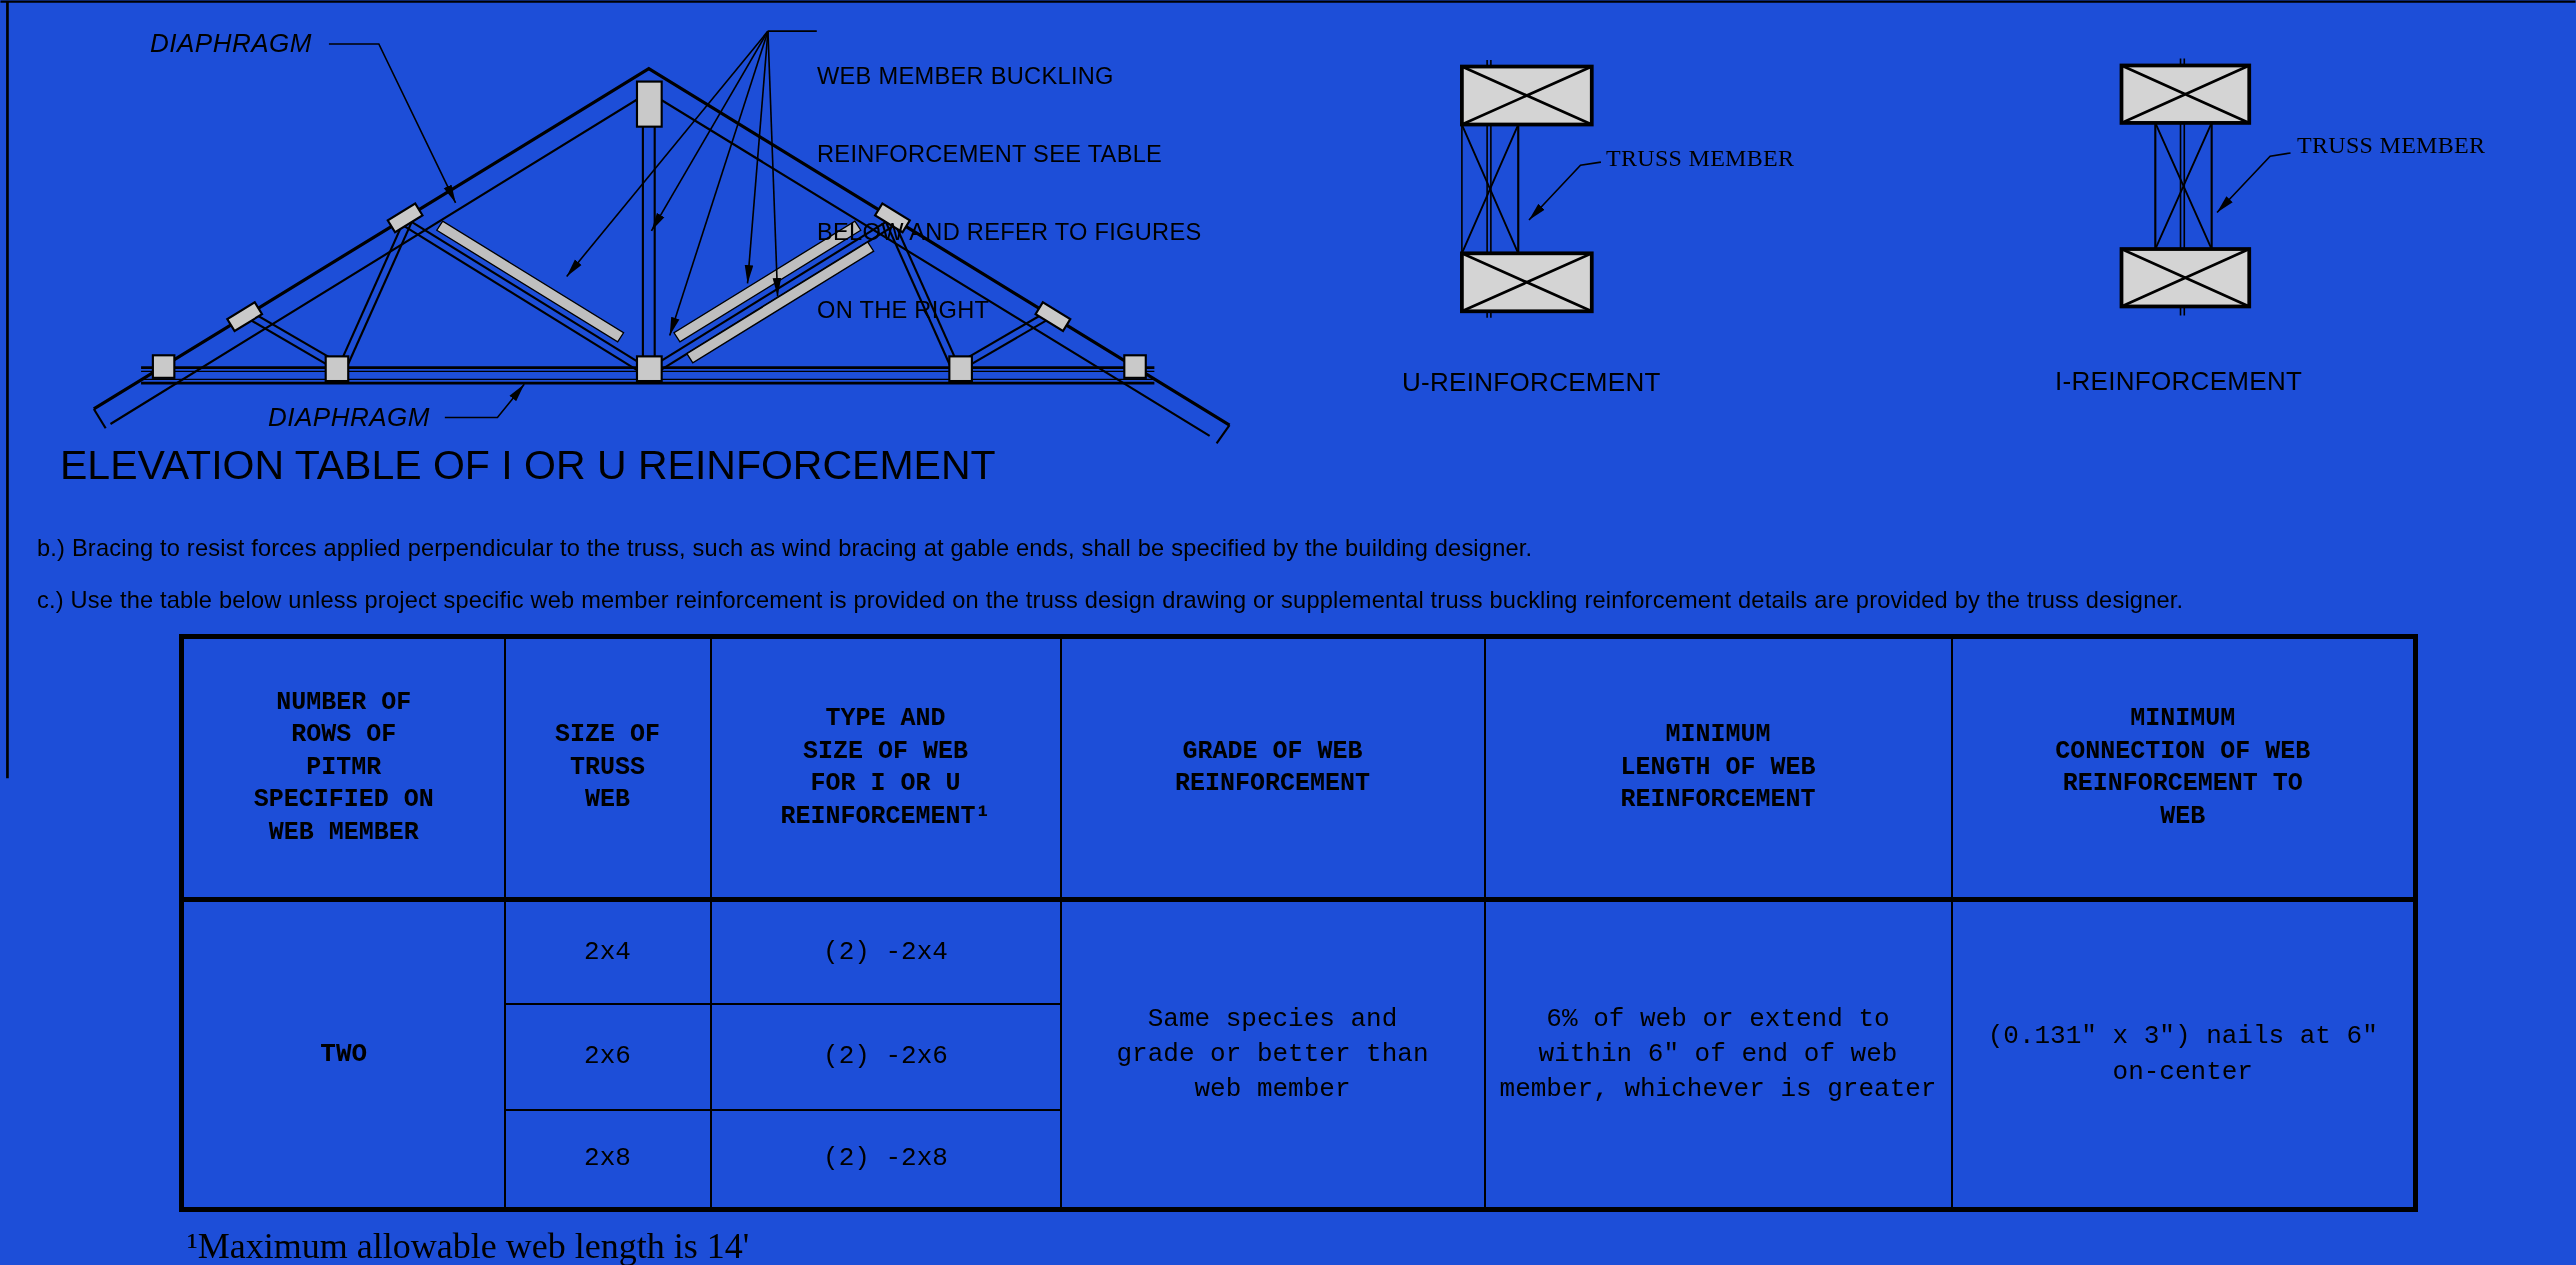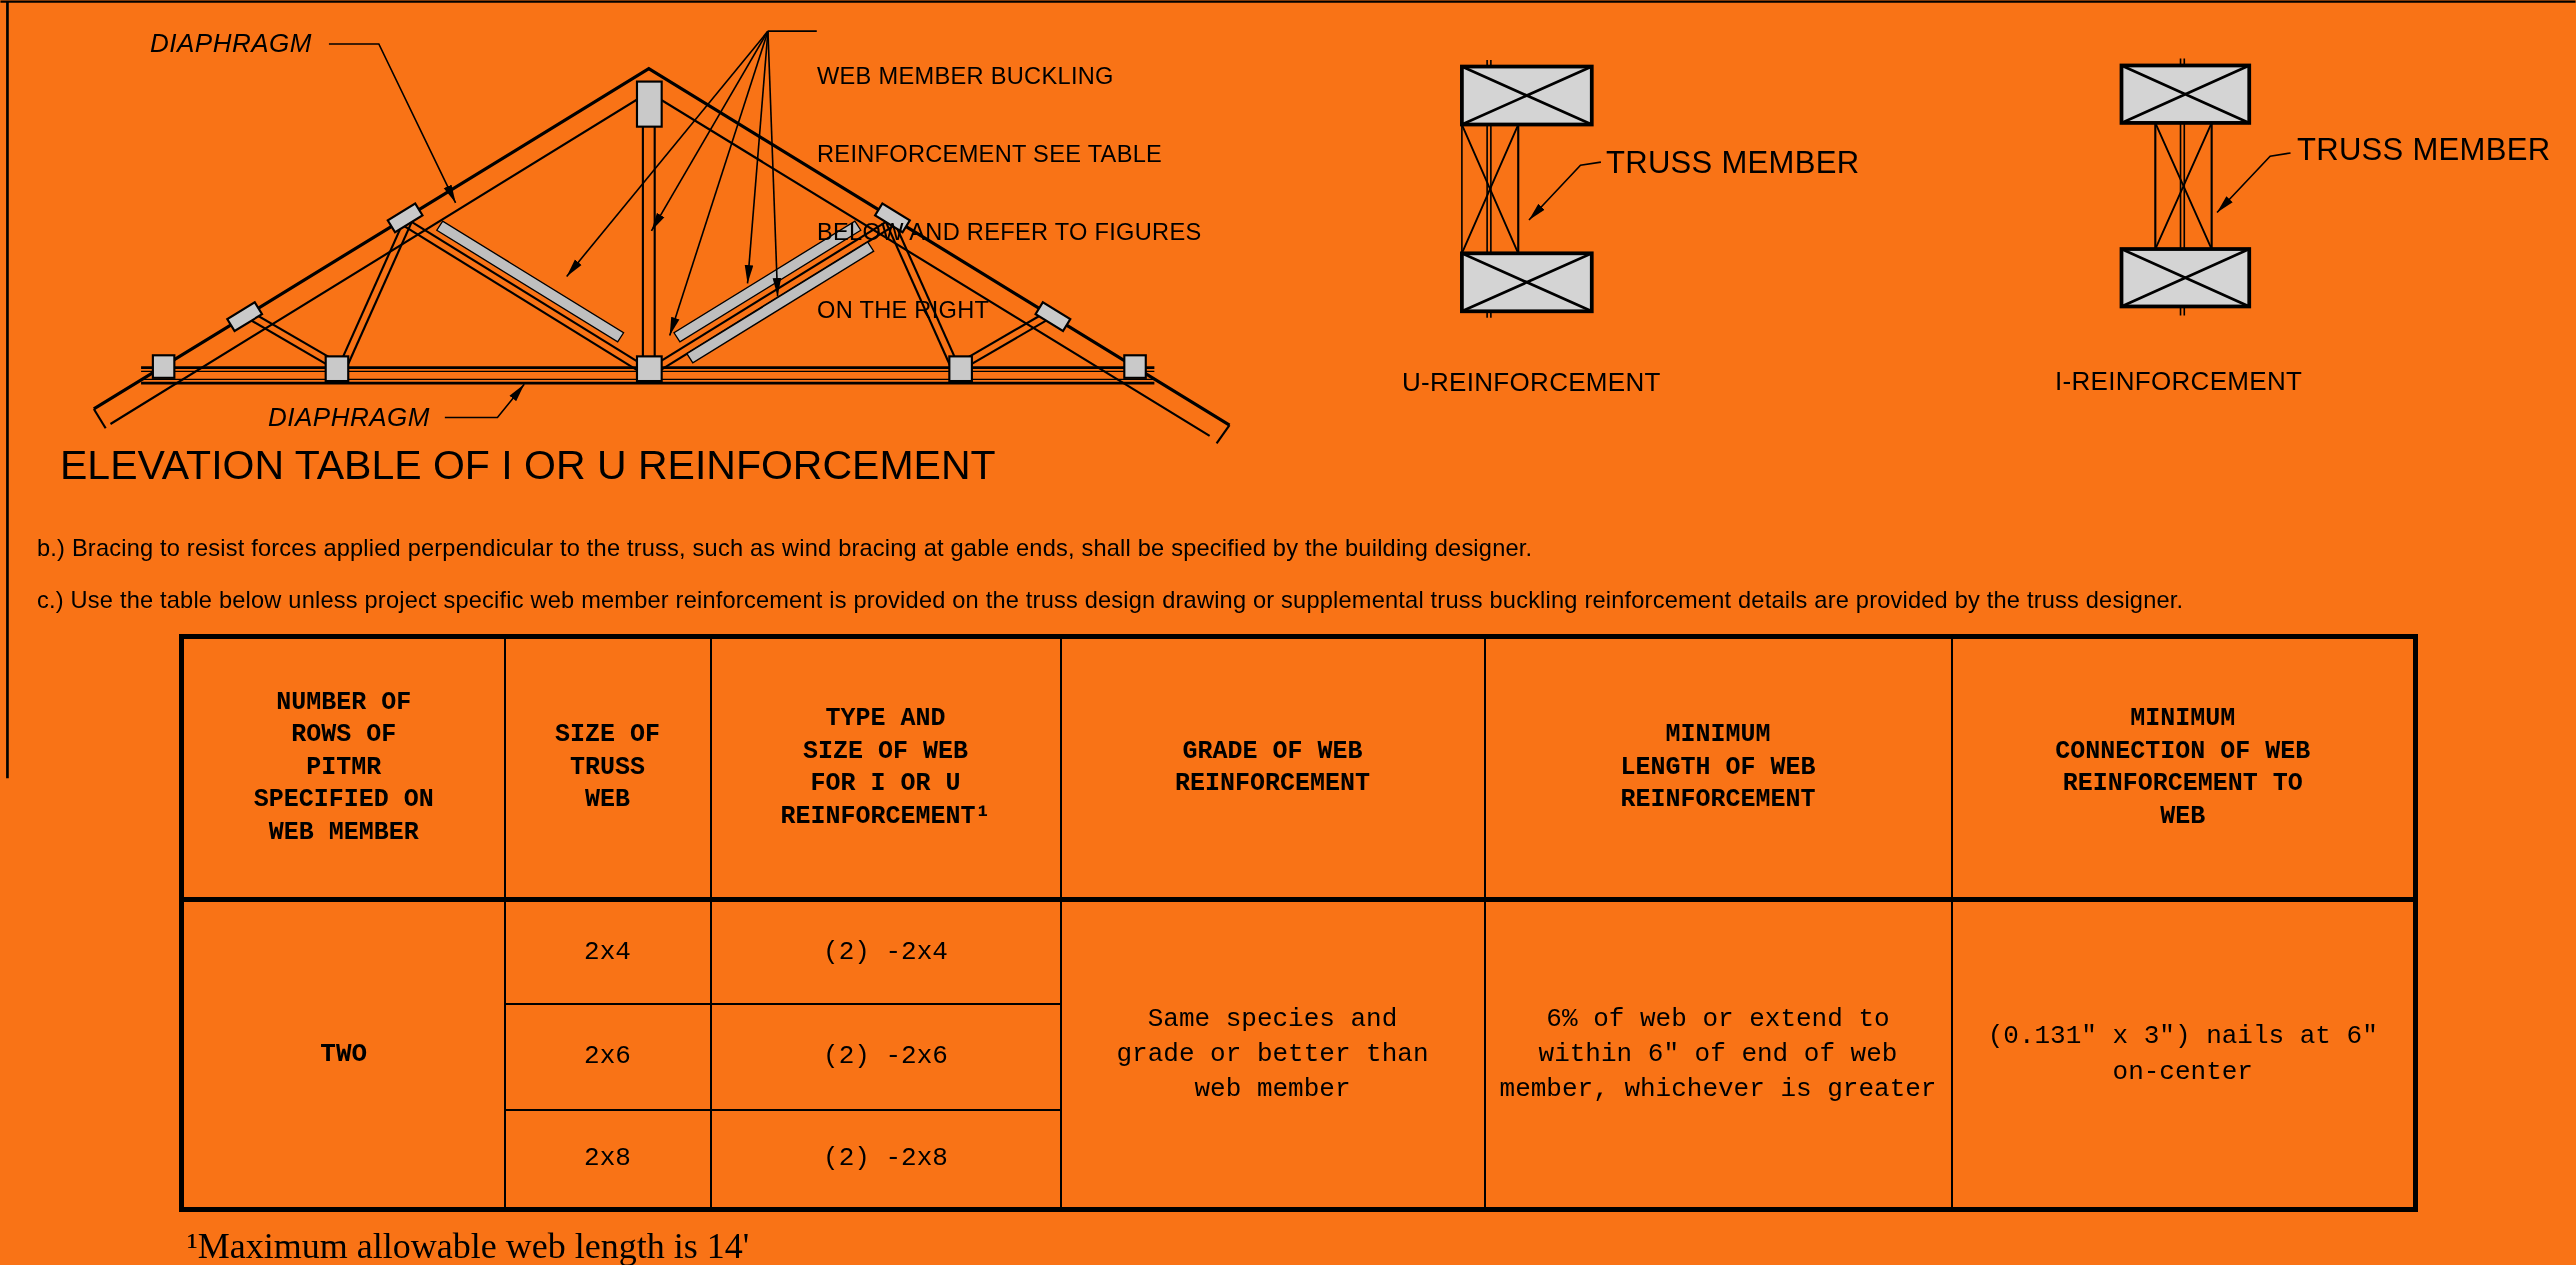--- a/index.html
+++ b/index.html
@@ -1,27 +1,27 @@
 <!DOCTYPE html>
 <html style="font-size:8.6px"><head>
 <meta charset="utf-8">
 <style>
   * { margin:0; padding:0; box-sizing:border-box; }
   html,body { background:#ffffff; }
   body { width:2576px; height:1265px; position:relative; overflow:hidden;
          font-family:"Liberation Sans", sans-serif; color:#000; }
-  .sheet { position:absolute; inset:0; background:#f97316; }
+  .sheet { position:absolute; inset:0; background:#1d4ed8; }
   svg.linework { position:absolute; left:0; top:0; width:2576px; height:1265px; }
 
   .lbl { position:absolute; white-space:pre-wrap; color:#000; }
   .cad-italic { font-style:italic; font-size:26px; letter-spacing:0.5px; }
   .annot { font-size:23.6px; line-height:26px; letter-spacing:0.3px; }
   .big-title { font-size:41px; letter-spacing:0px; }
   .fig-label { font-size:26px; letter-spacing:0.3px; }
-  .tm-label { font-size:31px; letter-spacing:0.3px; }
+  .tm-label { font-size:24px; letter-spacing:0.3px;font-family:Liberation Serif, serif; }
 
   .note { position:absolute; left:37px; font-size:23.6px; letter-spacing:0.2px; }
 
   table.spec { position:absolute; left:179px; top:634px; width:2234px;
                border-collapse:collapse; table-layout:fixed;
                font-family:Liberation Mono, monospace; }
   table.spec th, table.spec td { border:2.7px solid #000; text-align:center;
                vertical-align:middle; white-space:pre-wrap; }
   table.spec th { font-size:25px; font-weight:bold; line-height:1.3; border-bottom:5.4px solid #000; }
   table.spec td { font-size:26px; line-height:1.35; }

